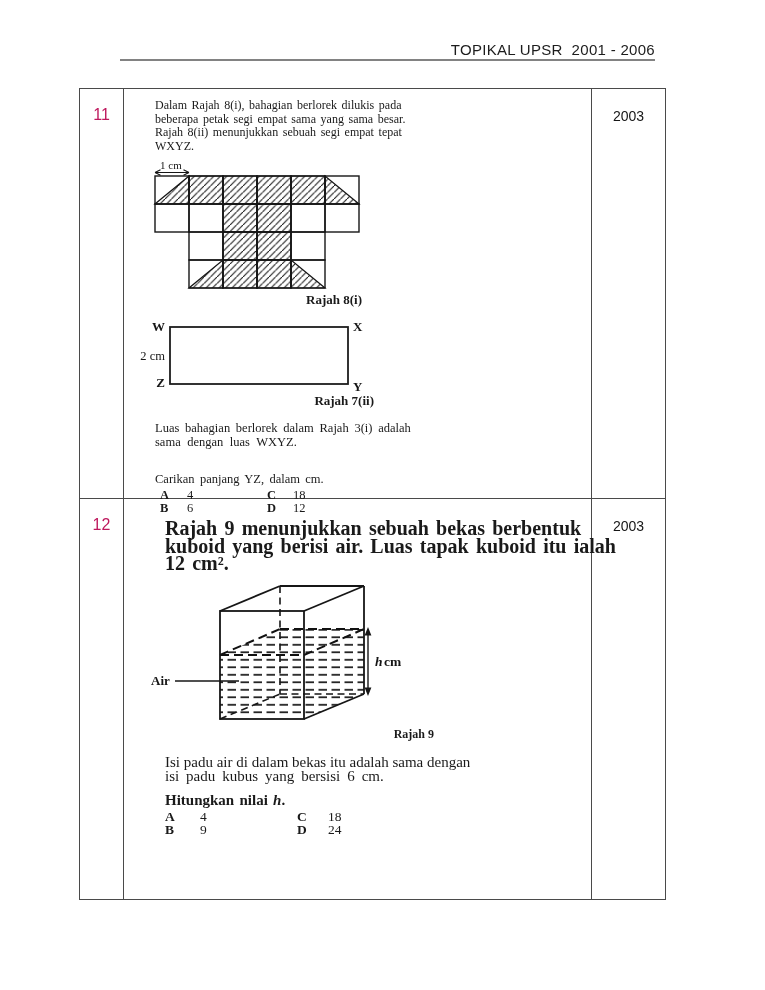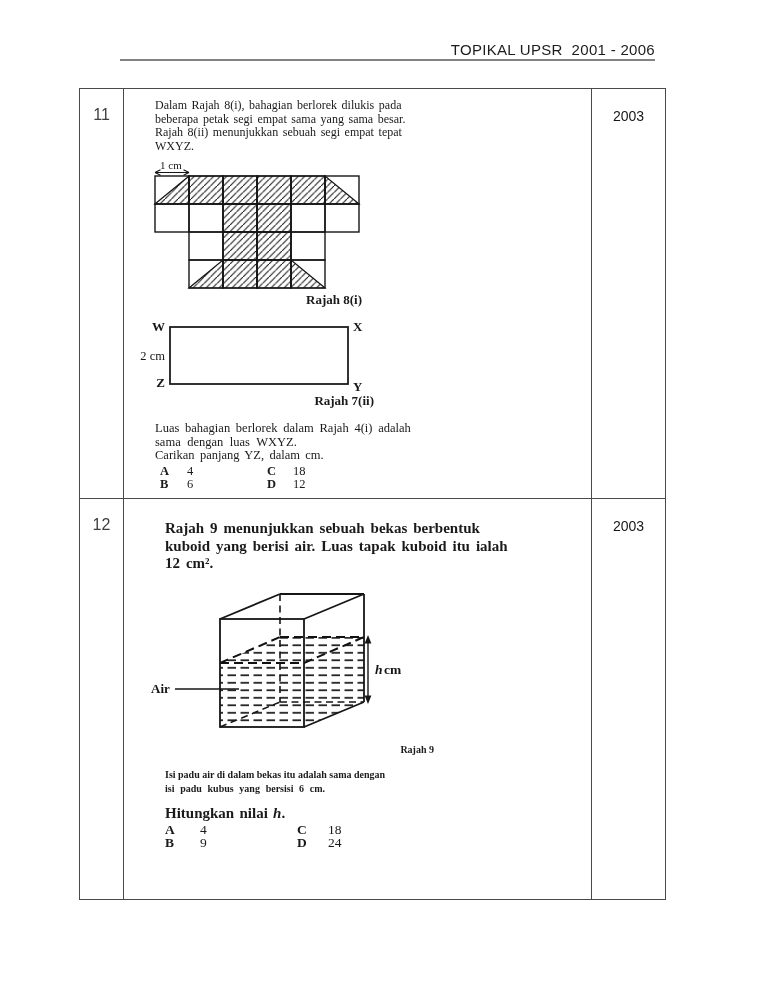--- a/index.html
+++ b/index.html
@@ -21,56 +21,56 @@
   
   .qtable {
     position:absolute; left:79px; top:88px; width:585px; height:810px;
     border:1.5px solid #4a4a4a;
     display:grid; grid-template-columns:44px 468px 1fr; grid-template-rows:410px 1fr;
   }
   .cell { box-sizing:border-box; }
   .cell.bR { border-right:1.5px solid #4a4a4a; }
   .cell.bB { border-bottom:1.5px solid #4a4a4a; }
   .numcell {
-    font-family:"Liberation Sans", sans-serif; font-size:16px; color:#404040;
+    font-family:"Liberation Sans", sans-serif; font-size:16px; color:#be185d;
     text-align:center; padding-top:17px;
   }
   .yearcell {
     font-family:"Liberation Sans", sans-serif; font-size:14px; color:#161616;
     text-align:center; padding-top:19px;
   }
   .content { position:relative; }
   .tline { white-space:pre; }
   
   .q11-intro { margin:10px 0 0 31px; font-size:12px; line-height:13.5px; word-spacing:1.6px; }
   .q11-body  { margin:13px 0 0 31px; font-size:12.5px; line-height:13.5px; }
   .q11-body .l0 { word-spacing:2.6px; }
   .q11-body .l1 { word-spacing:3.4px; }
-  .q11-prompt { margin:0 0 0 31px; font-size:12.5px; line-height:13px; word-spacing:2.2px; }
+  .q11-prompt { margin:24px 0 0 31px; font-size:12.5px; line-height:13px; word-spacing:2.2px; }
   .q11-options {
     margin:3px 0 0 36px; display:grid; grid-template-columns:27px 80px 26px 50px;
     font-size:12.5px; line-height:12.6px;
   }
   .optL { font-weight:bold; }
   
   .fig8i-wrap { margin:7px 0 0 28px; width:210px; }
   .fig8ii-wrap { margin:6px 0 0 15px; width:235px; }
   .figcap { text-align:right; font-weight:bold; font-size:13px; margin-top:2px; }
   .fig8ii-wrap .figcap { margin-top:-1px; }
   
-  .q12-intro { margin:21px 0 16px 41px; font-size:15px; line-height:17.5px; font-weight:bold; word-spacing:2.2px; }
-  .q12-body  { margin:13px 0 8px 41px; font-size:10px; line-height:14.5px; font-weight:bold; }
+  .q12-intro { margin:21px 0 8px 41px; font-size:20px; line-height:17.5px; font-weight:bold; word-spacing:2.2px; }
+  .q12-body  { margin:13px 0 8px 41px; font-size:15px; line-height:14.5px; font-weight:normal; }
   .q12-body .l1 { word-spacing:3.2px; }
   .q12-prompt { margin:9px 0 0 41px; font-size:15px; line-height:14px; font-weight:bold; word-spacing:1.5px; }
   .q12-options {
     margin:3px 0 0 41px; display:grid; grid-template-columns:35px 97px 31px 50px;
     font-size:13.5px; line-height:13.6px;
   }
   .fig9-wrap { margin:5px 0 0 25px; width:285px; }
-  .fig9-wrap .figcap { font-size:10px; margin-top:10px; }
+  .fig9-wrap .figcap { font-size:12px; margin-top:1px; }
   svg { display:block; }
   svg text { font-family:"Liberation Serif", serif; fill:#161616; }
 </style>
 </head>
 <body>
 
 <div class="page">
 
   <div class="header-title">TOPIKAL UPSR  2001 - 2006</div>
   <div class="header-rule"></div>
@@ -153,21 +153,21 @@
           <text x="26" y="17" font-size="13" font-weight="bold" text-anchor="end">W</text>
           <text x="214" y="17" font-size="13" font-weight="bold">X</text>
           <text x="26" y="46" font-size="12.5" text-anchor="end">2 cm</text>
           <text x="26" y="73" font-size="13" font-weight="bold" text-anchor="end">Z</text>
           <text x="214" y="77" font-size="13" font-weight="bold">Y</text>
         </svg>
         <div class="figcap">Rajah 7(ii)</div>
       </div>
 
       <div class="q11-body">
-        <div class="tline l0">Luas bahagian berlorek dalam Rajah 4(i) adalah</div>
+        <div class="tline l0">Luas bahagian berlorek dalam Rajah 3(i) adalah</div>
         <div class="tline l1">sama dengan luas WXYZ.</div>
       </div>
 
       <div class="q11-prompt tline">Carikan panjang YZ, dalam cm.</div>
 
       <div class="q11-options">
         <span class="optL">A</span>
         <span>4</span>
         <span class="optL">C</span>
         <span>18</span>

